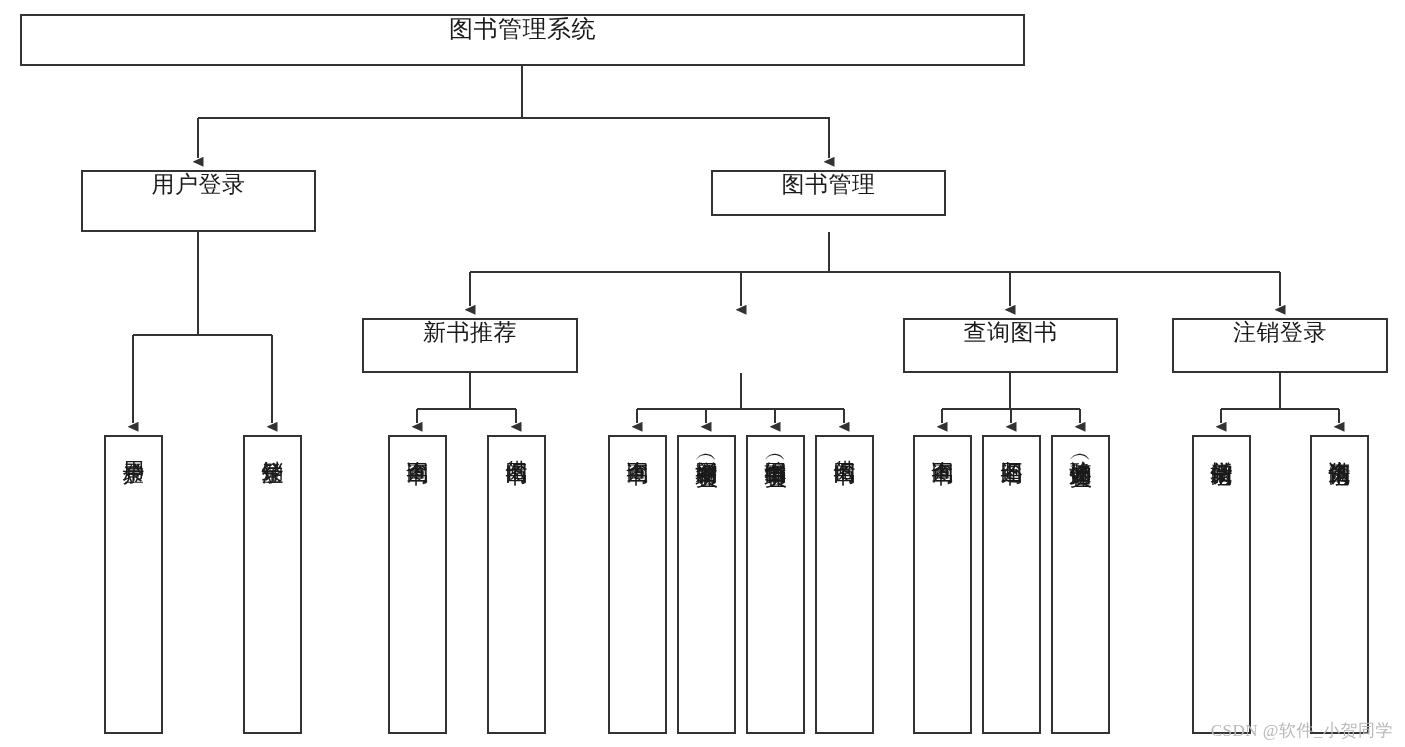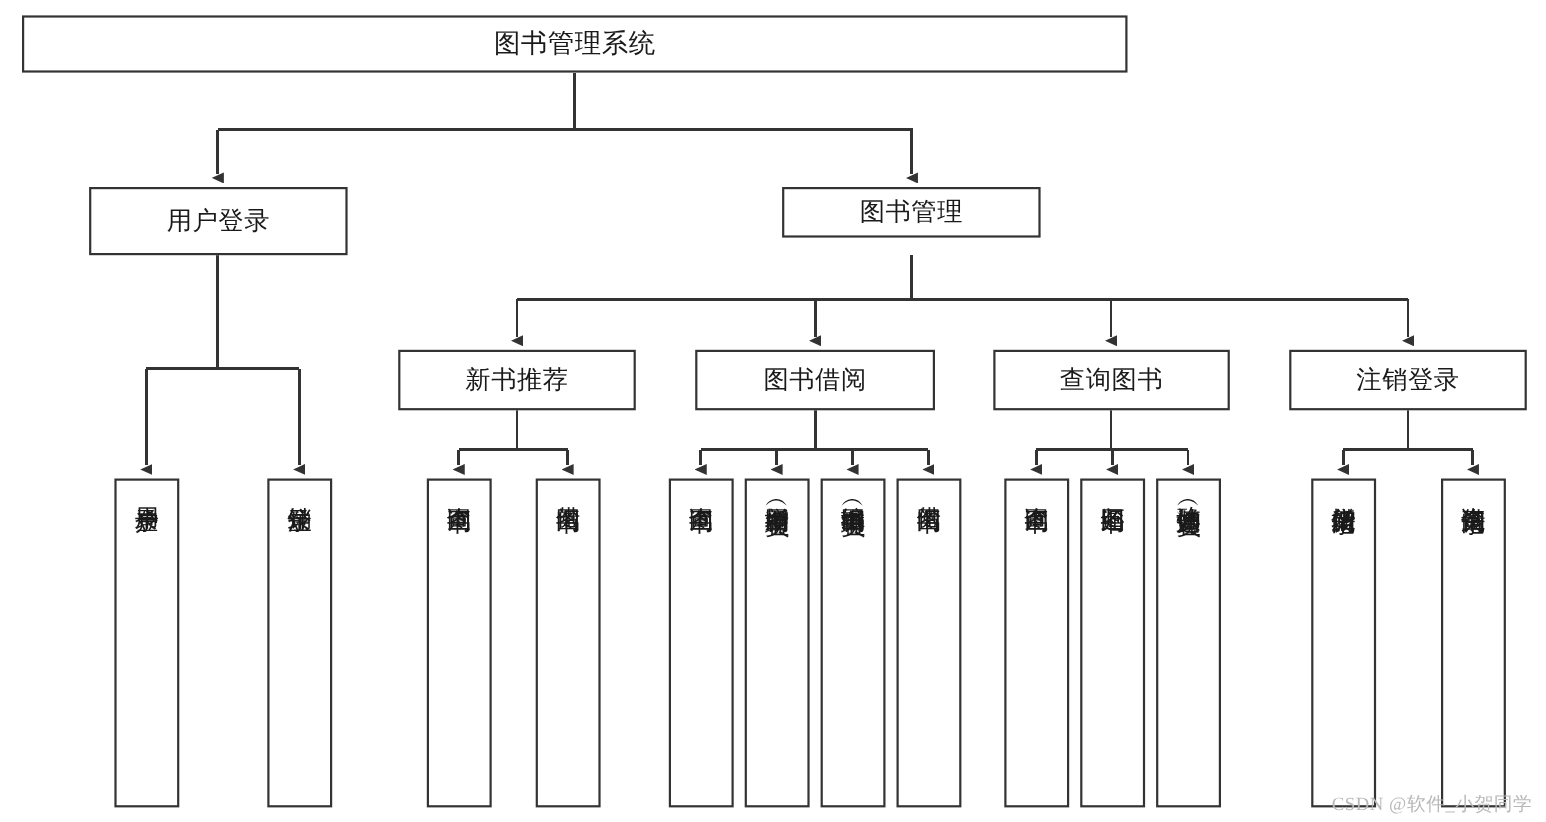--- a/index.html
+++ b/index.html
@@ -25,21 +25,20 @@
     width: 1405px;
     height: 747px;
     pointer-events: none;
   }
   .node {
     position: absolute;
     box-sizing: border-box;
     background: #ffffff;
     border: 2.5px solid #333333;
     display: flex;
-    align-items: center;
     justify-content: center;
     color: #1a1a1a;
   }
   .node .label {
     display: block;
     text-align: center;
     letter-spacing: 0.5px;
   }
   .node.horiz .label {
     font-size: 23px;
@@ -140,23 +139,20 @@
   <div class="node horiz" style="left: 81px; top: 170px; width: 235px; height: 62px; border-color: rgb(51, 51, 51); color: rgb(26, 26, 26); background: rgb(255, 255, 255);">
     <span class="label">用户登录</span>
   </div>
   <div class="node horiz" style="left: 711px; top: 170px; width: 235px; height: 46px; border-color: rgb(51, 51, 51); color: rgb(26, 26, 26); background: rgb(255, 255, 255);">
     <span class="label">图书管理</span>
   </div>
 
   <div class="node horiz" style="left: 362px; top: 318px; width: 216px; height: 55px; border-color: rgb(51, 51, 51); color: rgb(26, 26, 26); background: rgb(255, 255, 255);">
     <span class="label">新书推荐</span>
   </div>
-  <div class="node horiz" style="left: 632px; top: 318px; width: 218px; height: 55px; border-color: rgb(51, 51, 51); color: rgb(26, 26, 26); background: rgb(255, 255, 255);">
-    <span class="label">图书借阅</span>
-  </div>
   <div class="node horiz" style="left: 903px; top: 318px; width: 215px; height: 55px; border-color: rgb(51, 51, 51); color: rgb(26, 26, 26); background: rgb(255, 255, 255);">
     <span class="label">查询图书</span>
   </div>
   <div class="node horiz" style="left: 1172px; top: 318px; width: 216px; height: 55px; border-color: rgb(51, 51, 51); color: rgb(26, 26, 26); background: rgb(255, 255, 255);">
     <span class="label">注销登录</span>
   </div>
 
   <div class="node leaf" style="left: 104px; top: 435px; width: 59px; height: 299px; border-color: rgb(51, 51, 51); color: rgb(26, 26, 26); background: rgb(255, 255, 255);">
     <span class="label">用户登录</span>
   </div>

